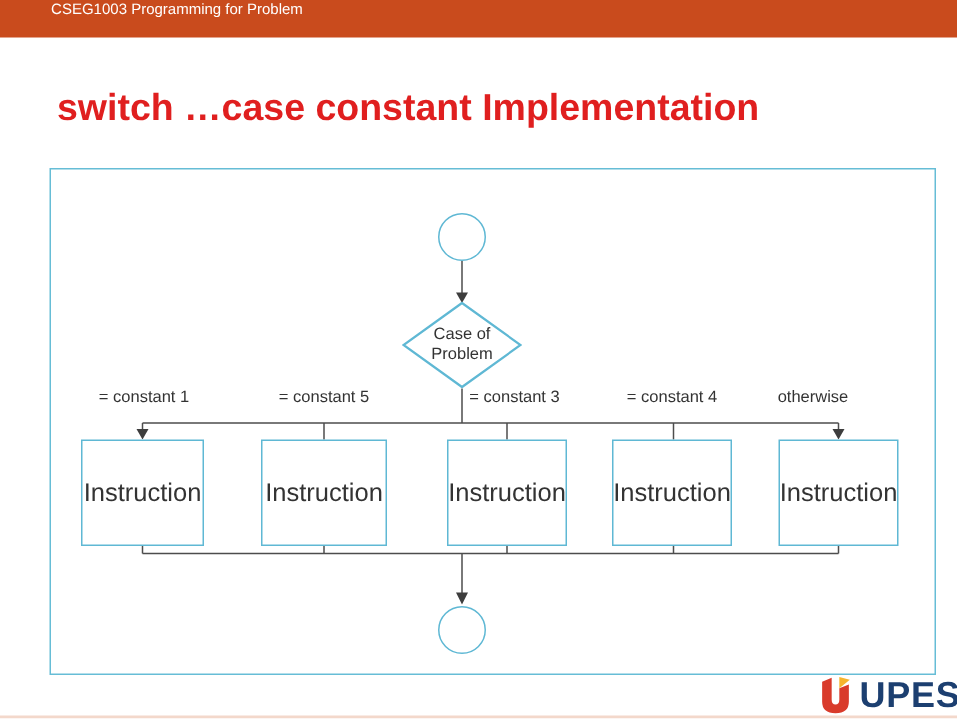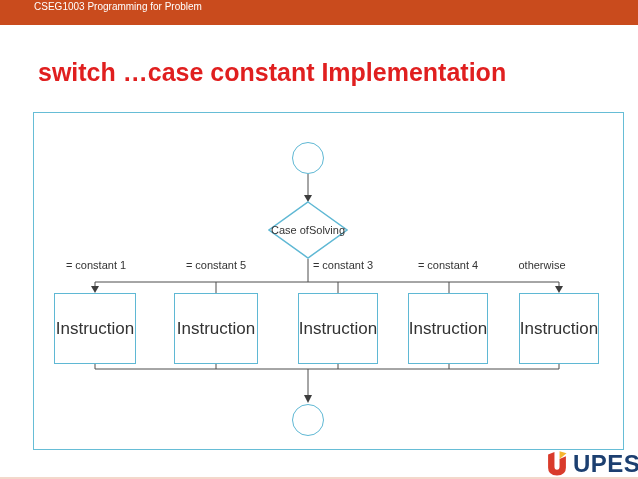--- a/index.html
+++ b/index.html
@@ -28,21 +28,21 @@
   .terminal {
     position:absolute; width:32px; height:32px; box-sizing:border-box;
     border:1.5px solid #5FB8D4; border-radius:50%; background:#fff;
   }
   .start-terminal { left:258px; top:29px; }
   .end-terminal   { left:258px; top:291px; }
   .diamond { position:absolute; left:234px; top:88px; width:80px; height:58px; }
   .diamond svg { display:block; }
   .diamond-text {
     position:absolute; left:0; top:0; width:80px; height:58px;
-    display:flex; flex-direction:row; align-items:center; justify-content:center;
+    display:flex; flex-direction:column; align-items:center; justify-content:center;
     font-size:11px; line-height:13px; color:#333333;
   }
   .branch-label {
     position:absolute; top:146px; width:120px; text-align:center;
     font-size:11px; color:#333333; white-space:nowrap;
   }
   .ibox {
     position:absolute; top:180px; height:71px; box-sizing:border-box;
     border:1.5px solid #5FB8D4; background:#ffffff;
     display:flex; align-items:center; justify-content:center;
@@ -101,21 +101,21 @@
   </svg>
 
   <div class="terminal start-terminal"></div>
 
   <div class="diamond">
     <svg width="80" height="58" viewBox="0 0 80 58">
       <polygon points="40,1 79,29 40,57 1,29" fill="#ffffff" stroke="#5FB8D4" stroke-width="1.5"></polygon>
     </svg>
     <div class="diamond-text">
       <span>Case of</span>
-      <span>Solving</span>
+      <span>Problem</span>
     </div>
   </div>
 
   <div class="branch-label" style="left:2px">= constant 1</div>
   <div class="branch-label" style="left:122px">= constant 5</div>
   <div class="branch-label" style="left:249px">= constant 3</div>
   <div class="branch-label" style="left:354px">= constant 4</div>
   <div class="branch-label" style="left:448px">otherwise</div>
 
   <div class="ibox" style="left:20px;  width:82px">Instruction</div>

